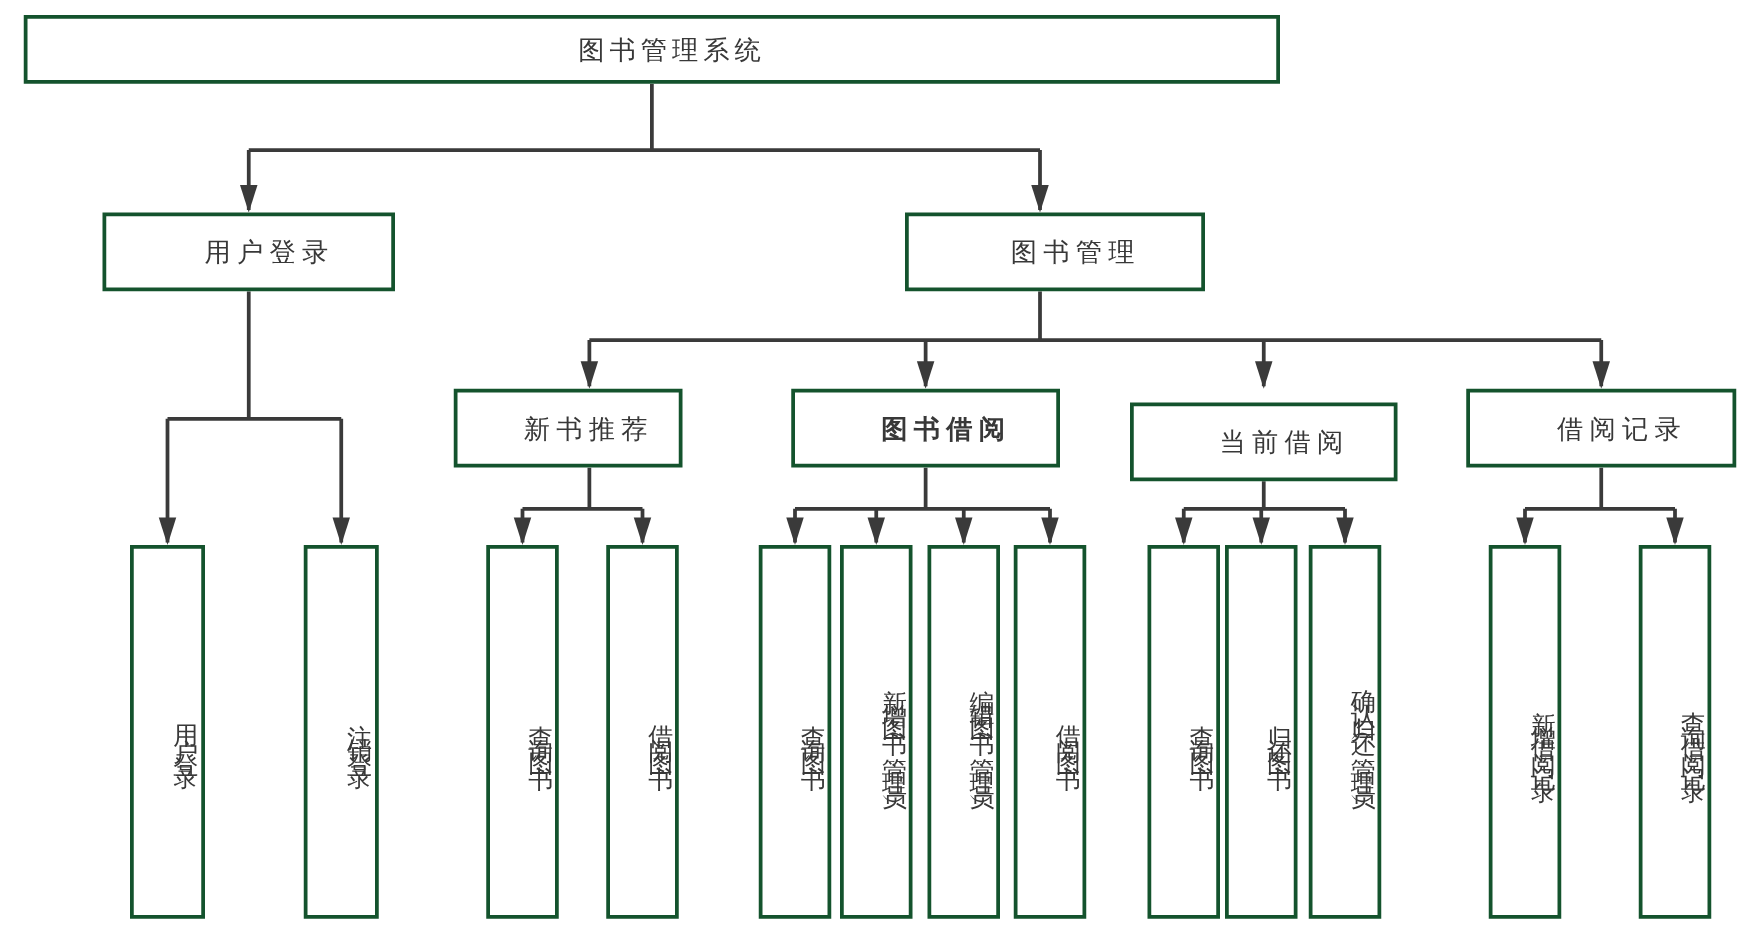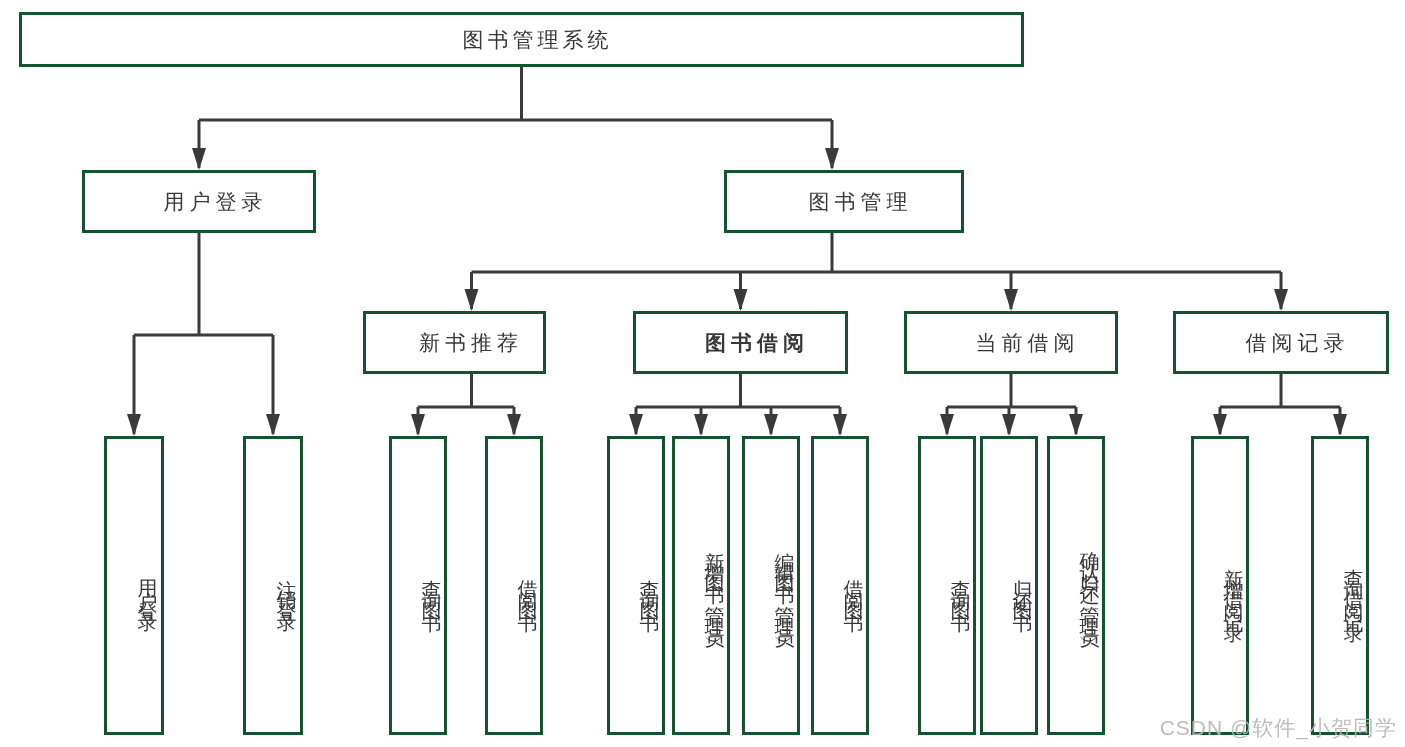--- a/index.html
+++ b/index.html
@@ -81,21 +81,21 @@
   <div class="node" style="left:712px;top:170px;width:240px;height:63px;margin-left:12px;">
     <span class="hlabel">图书管理</span>
   </div>
 
   <div class="node" style="left:363px;top:311px;width:183px;height:63px;">
     <span class="hlabel">新书推荐</span>
   </div>
   <div class="node" style="left:633px;top:311px;width:215px;height:63px;font-weight:bold;">
     <span class="hlabel">图书借阅</span>
   </div>
-  <div class="node" style="left:904px;top:311px;width:214px;height:63px;">
+  <div class="node" style="left:904px;top:322px;width:214px;height:63px;">
     <span class="hlabel">当前借阅</span>
   </div>
   <div class="node" style="left:1173px;top:311px;width:216px;height:63px;">
     <span class="hlabel">借阅记录</span>
   </div>
 
   <div class="node leaf" style="left:104px;width:60px;">
     <span class="vlabel">用户登录</span>
   </div>
   <div class="node leaf" style="left:243px;width:60px;">
@@ -132,14 +132,13 @@
     <span class="vlabel">确认归还（管理员）</span>
   </div>
 
   <div class="node leaf" style="left:1191px;">
     <span class="vlabel">新增借阅记录</span>
   </div>
   <div class="node leaf" style="left:1311px;">
     <span class="vlabel">查询借阅记录</span>
   </div>
 
-  <div class="watermark">CSDN @软件_小贺同学</div>
 </div>
 
 </body></html>

